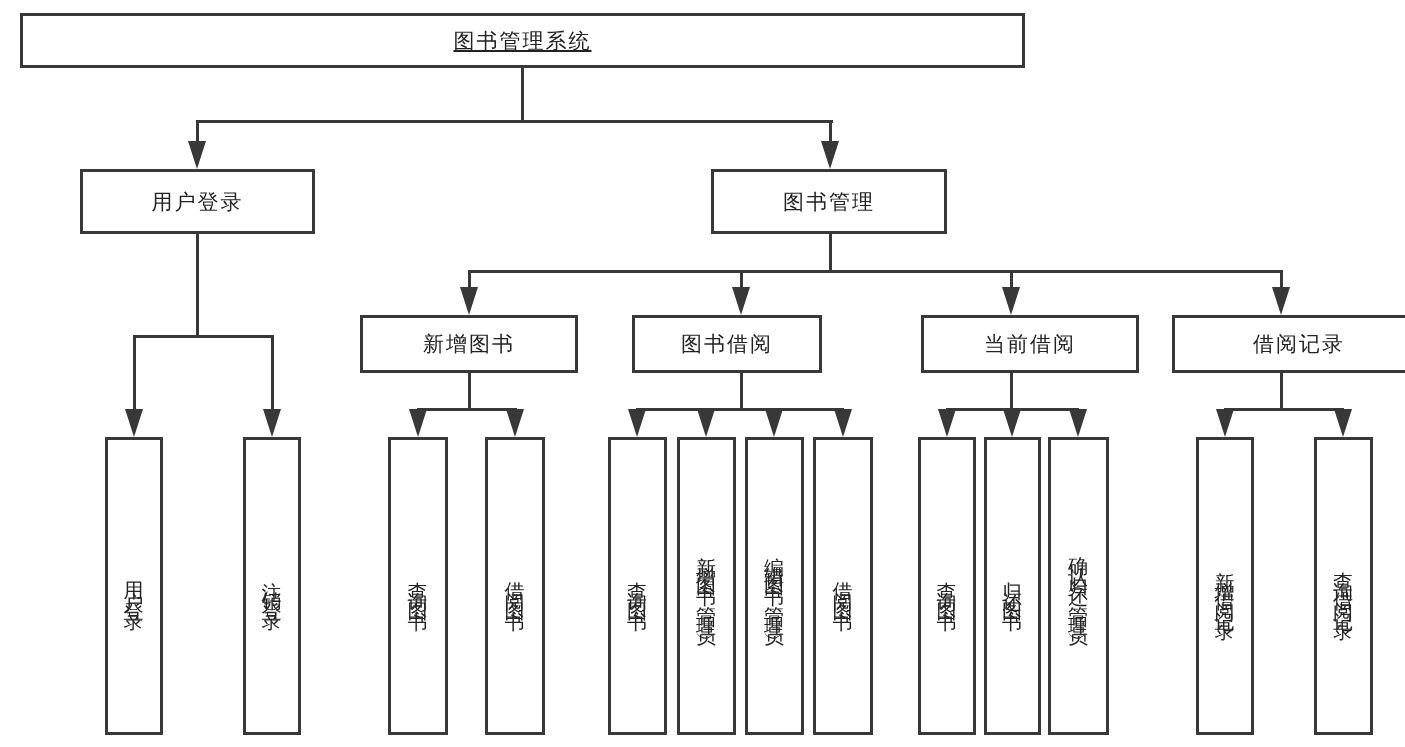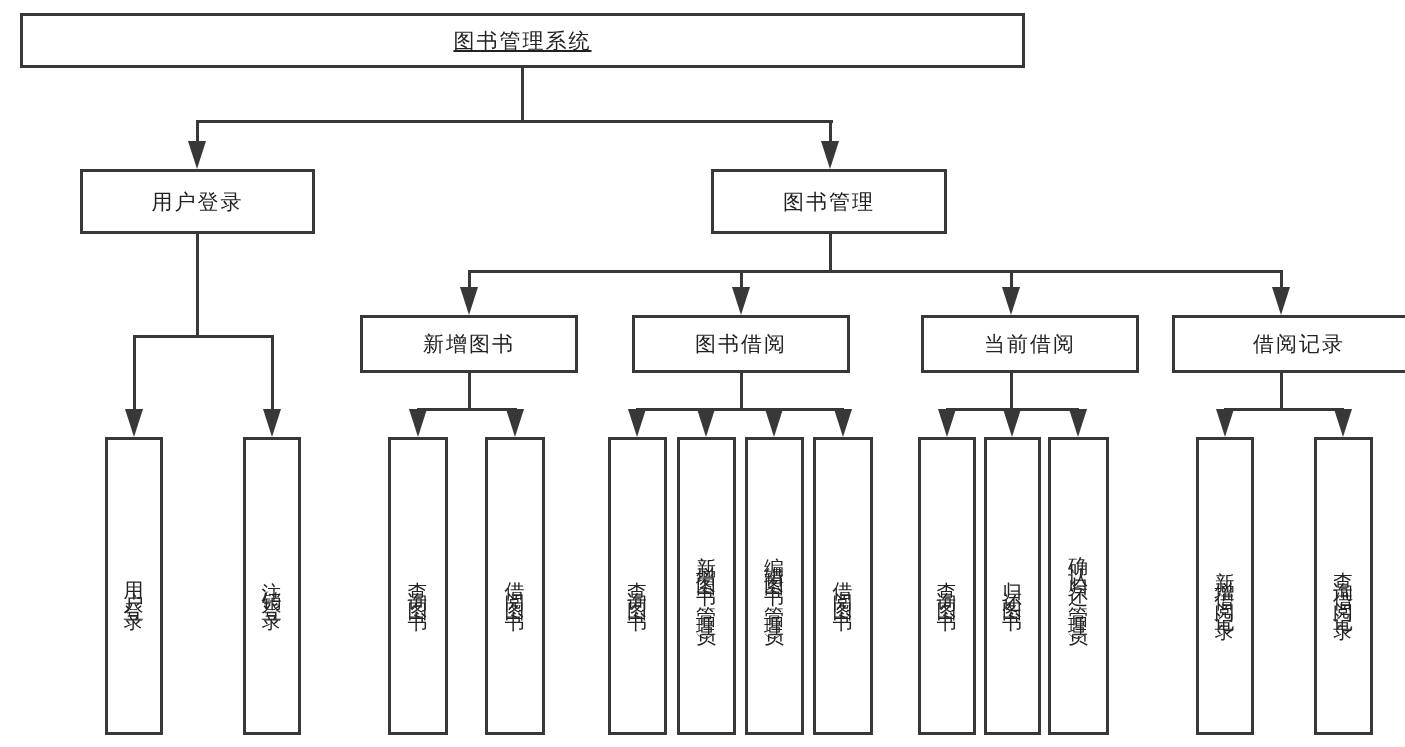--- a/index.html
+++ b/index.html
@@ -120,21 +120,21 @@
   <div class="box" style="left:80px; top:169px; width:235px; height:65px;">
     <span class="hlabel">用户登录</span>
   </div>
   <div class="box" style="left:711px; top:169px; width:236px; height:65px;">
     <span class="hlabel">图书管理</span>
   </div>
 
   <div class="box" style="left:360px; top:315px; width:218px; height:58px;">
     <span class="hlabel">新增图书</span>
   </div>
-  <div class="box" style="left:632px; top:315px; width:218px; height:58px;">
+  <div class="box" style="left:632px; top:315px; width:190px; height:58px;">
     <span class="hlabel">图书借阅</span>
   </div>
   <div class="box" style="left:921px; top:315px; width:218px; height:58px;">
     <span class="hlabel">当前借阅</span>
   </div>
   <div class="box" style="left:1172px; top:315px; width:254px; height:58px;">
     <span class="hlabel">借阅记录</span>
   </div>
 
   <div class="box" style="left:105px; top:437px; width:58px; height:298px;">

